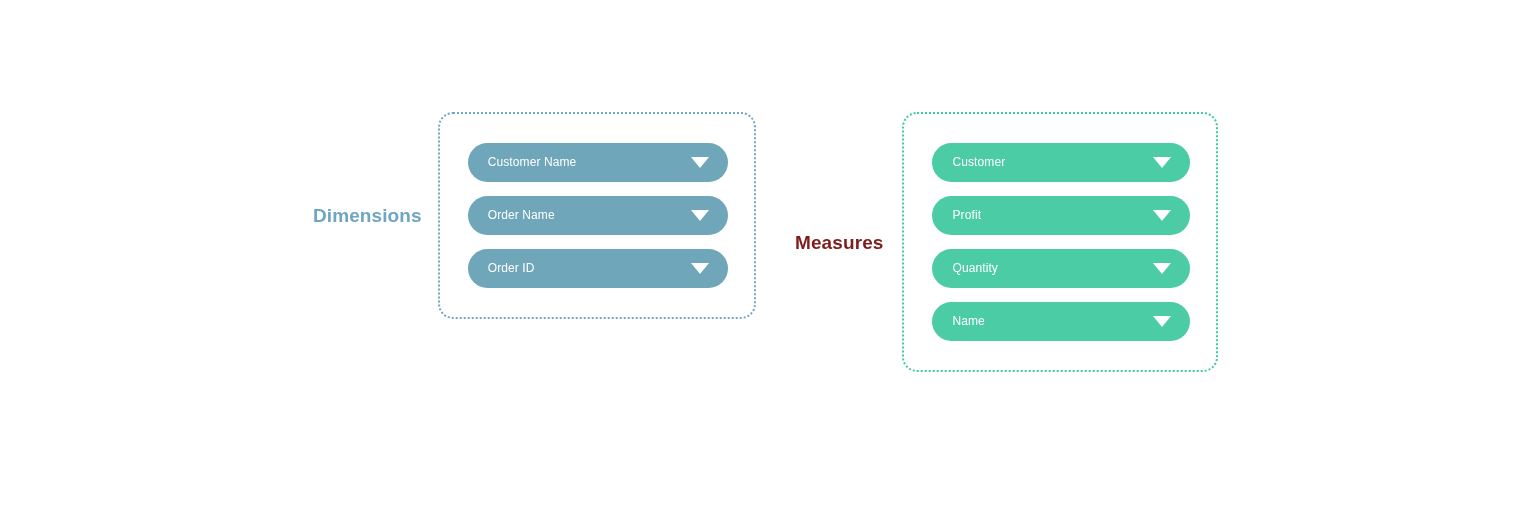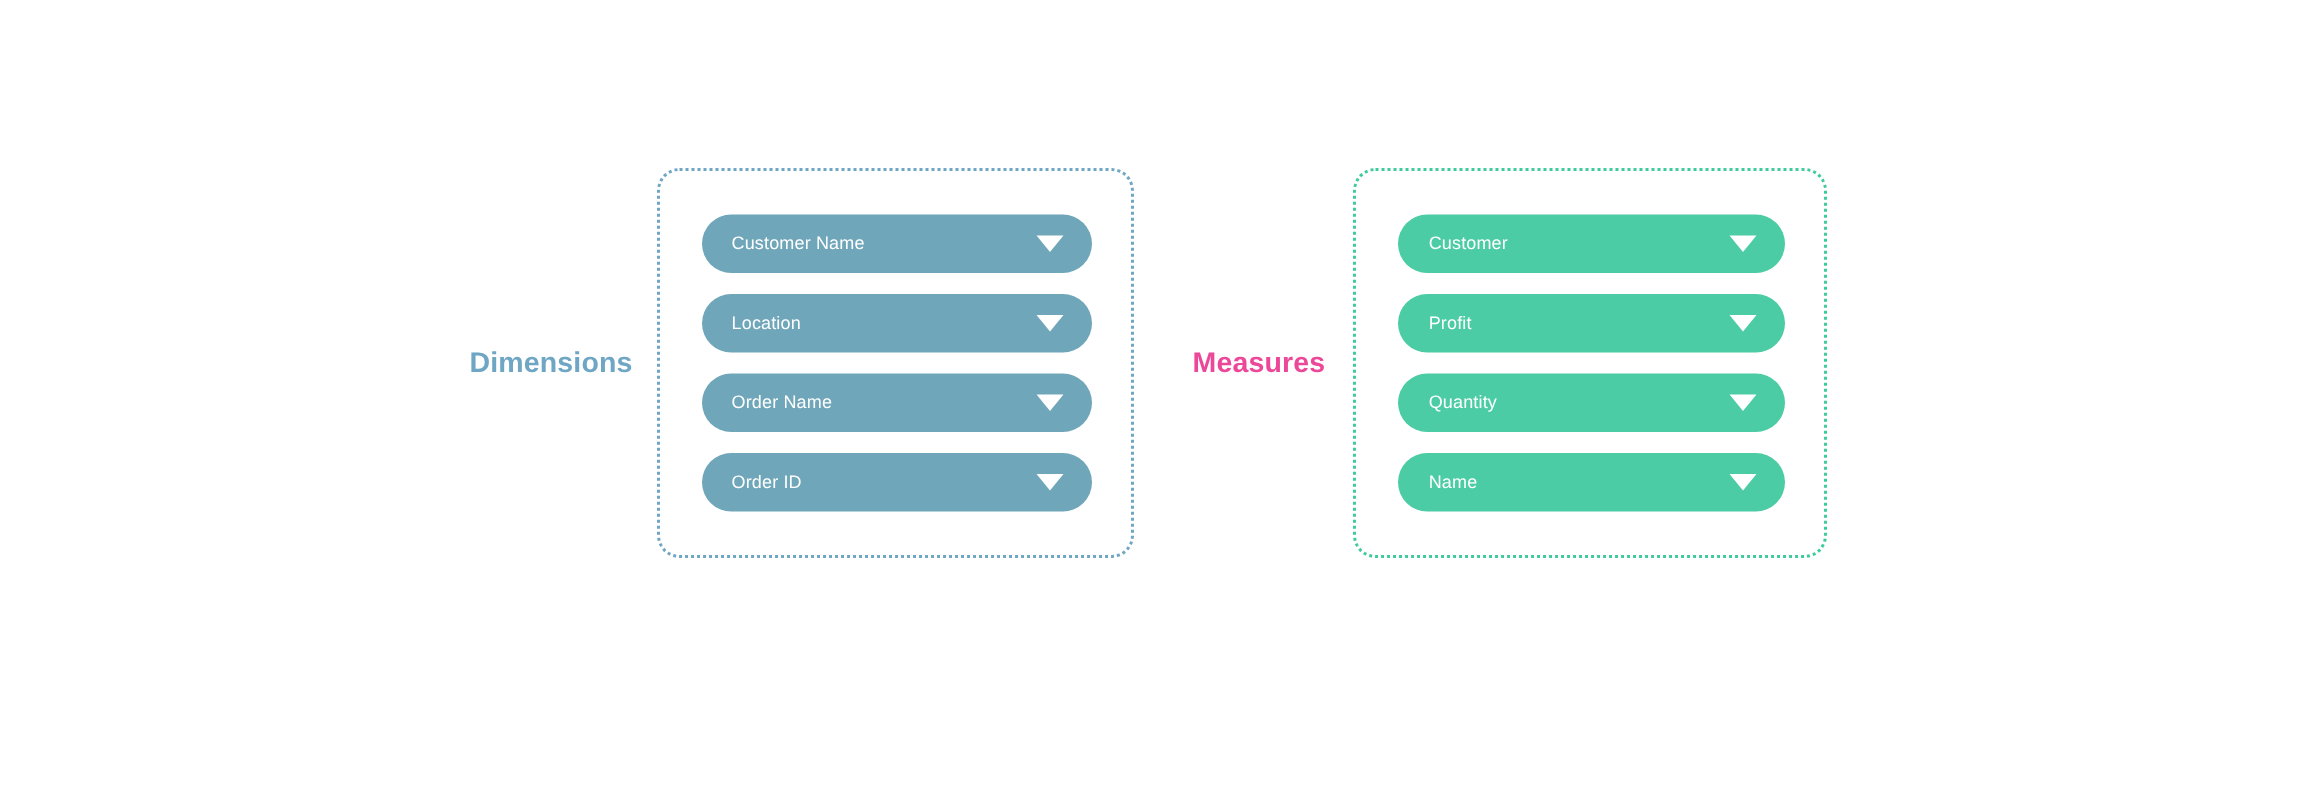--- a/index.html
+++ b/index.html
@@ -31,21 +31,21 @@
   .group-label {
     font-size: 19px;
     font-weight: 600;
     letter-spacing: 0.1px;
     line-height: 22px;
     white-space: nowrap;
     padding-top: 1px;
   }
 
   .group-label.dim { color: #6FA6C4; }
-  .group-label.mea { color: #ec4899; }
+  .group-label.mea { color: #7f1d1d; }
 
   
   .panel {
     box-sizing: border-box;
     border-radius: 15px;
     background: #ffffff;
     padding: 29px 26px 29px 28px;
     display: flex;
     flex-direction: column;
     gap: 14px;
@@ -106,24 +106,20 @@
 
     <div class="group-label dim" style="margin-right:16px;">Dimensions</div>
 
     <div class="panel dim">
 
       <div class="pill dim">
         <span class="pill-label">Customer Name</span>
         <span class="caret"></span>
       </div>
 
-      <div class="pill dim">
-        <span class="pill-label">Location</span>
-        <span class="caret"></span>
-      </div>
 
       <div class="pill dim">
         <span class="pill-label">Order Name</span>
         <span class="caret"></span>
       </div>
 
       <div class="pill dim">
         <span class="pill-label">Order ID</span>
         <span class="caret"></span>
       </div>

